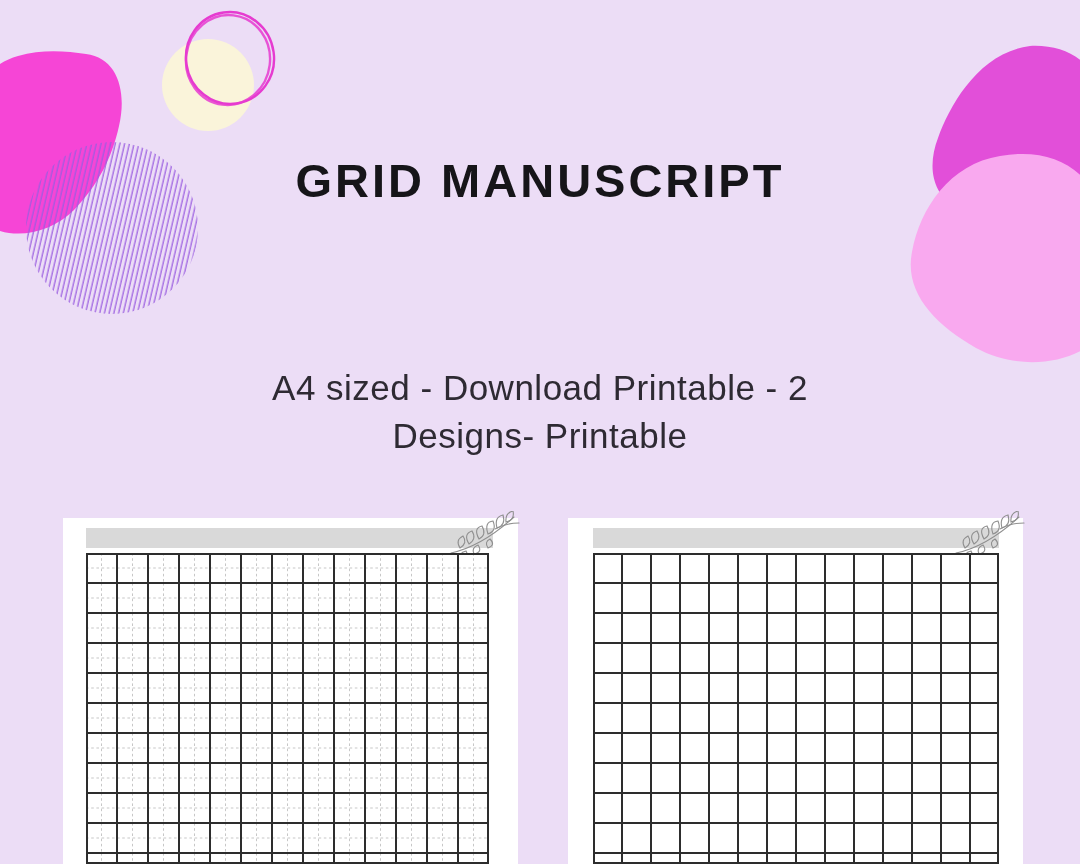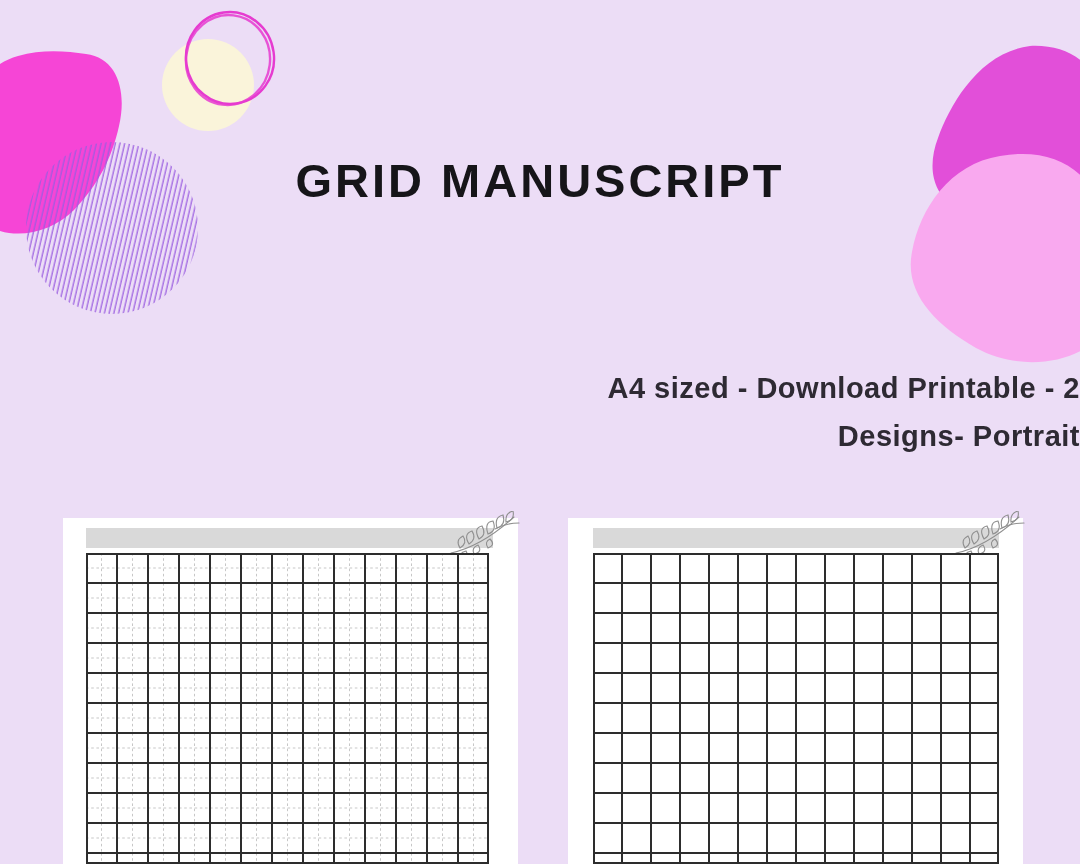--- a/index.html
+++ b/index.html
@@ -16,22 +16,22 @@
     pointer-events: none;
   }
   .title-block {
     position: absolute; top: 140px; left: 0; width: 1080px;
     text-align: center; color: #161519;
     font-weight: 700; font-size: 47px; letter-spacing: 3px;
     line-height: 81px;
   }
   .subtitle-block {
     position: absolute; top: 364px; left: 0; width: 1080px;
-    text-align: right; color: #2e2a33;
-    font-weight: 700; font-size: 29px; letter-spacing: 0.5px;
+    text-align: center; color: #2e2a33;
+    font-weight: 400; font-size: 35px; letter-spacing: 0.5px;
     line-height: 48px;
   }
   .paper {
     position: absolute; top: 518px; width: 455px; height: 346px;
     background: #ffffff;
   }
   .paper-left  { left: 63px;  }
   .paper-right { left: 568px; }
   .band {
     position: absolute; top: 10px; height: 20px; background: #d9d9d9;
@@ -80,21 +80,21 @@
          C 1082 362, 1024 374, 976 348 C 934 324, 904 292, 912 252
          C 920 208, 950 164, 1000 156 Z" fill="#f9a9ef"></path>
   </svg>
 
   <div class="title-block">
     <div>GRID MANUSCRIPT</div>
   </div>
 
   <div class="subtitle-block">
     <div>A4 sized - Download Printable - 2</div>
-    <div>Designs- Portrait</div>
+    <div>Designs- Printable</div>
   </div>
 
   <div class="paper paper-left">
     <div class="band"></div>
 
     <svg class="leaf" viewBox="0 0 74 50" aria-hidden="true">
       <g fill="none" stroke="#8f8f8f" stroke-width="1.1" stroke-linecap="round">
         <path d="M3 42 C 22 38, 44 26, 66 6"></path>
         <path d="M47 18 C 54 14, 62 12, 71 12"></path>
         <path d="M12 37 Q7 29 15 25 Q20 32 12 37 Z"></path>

